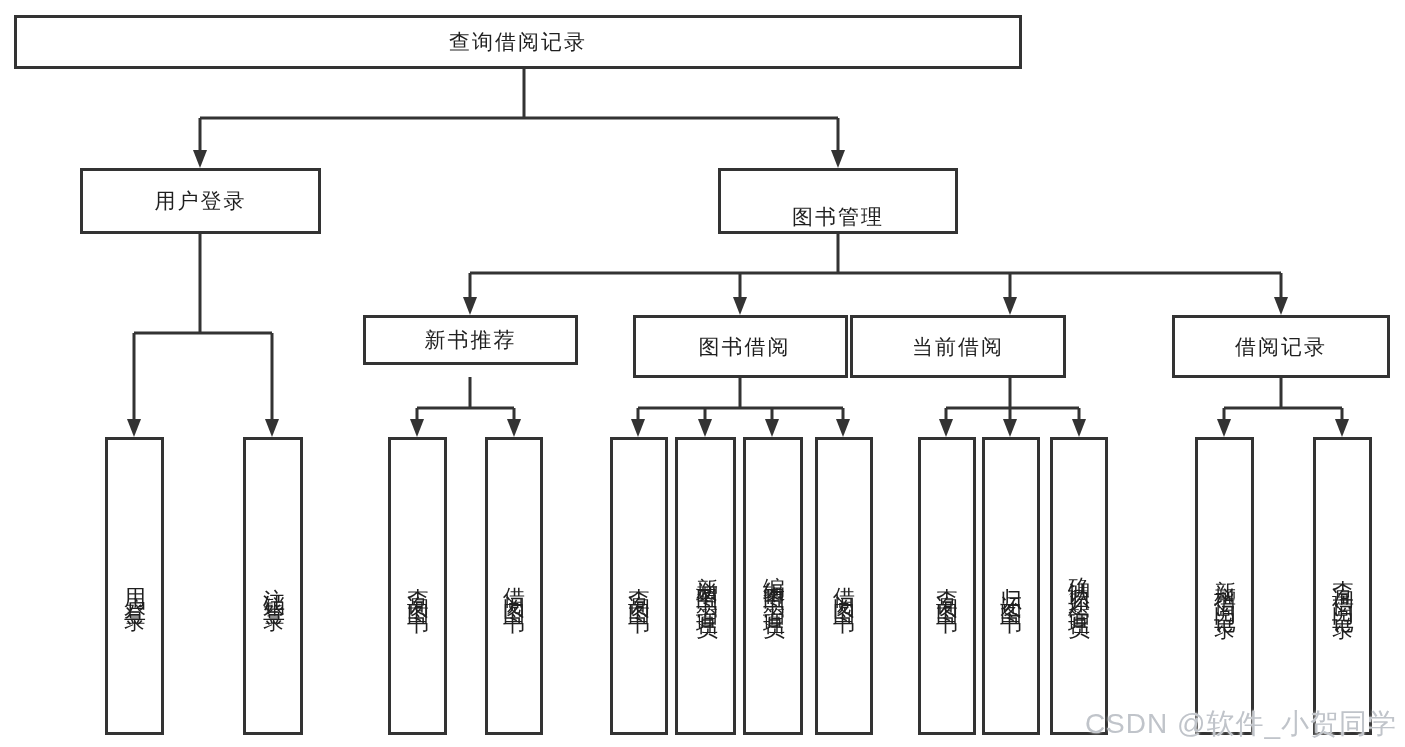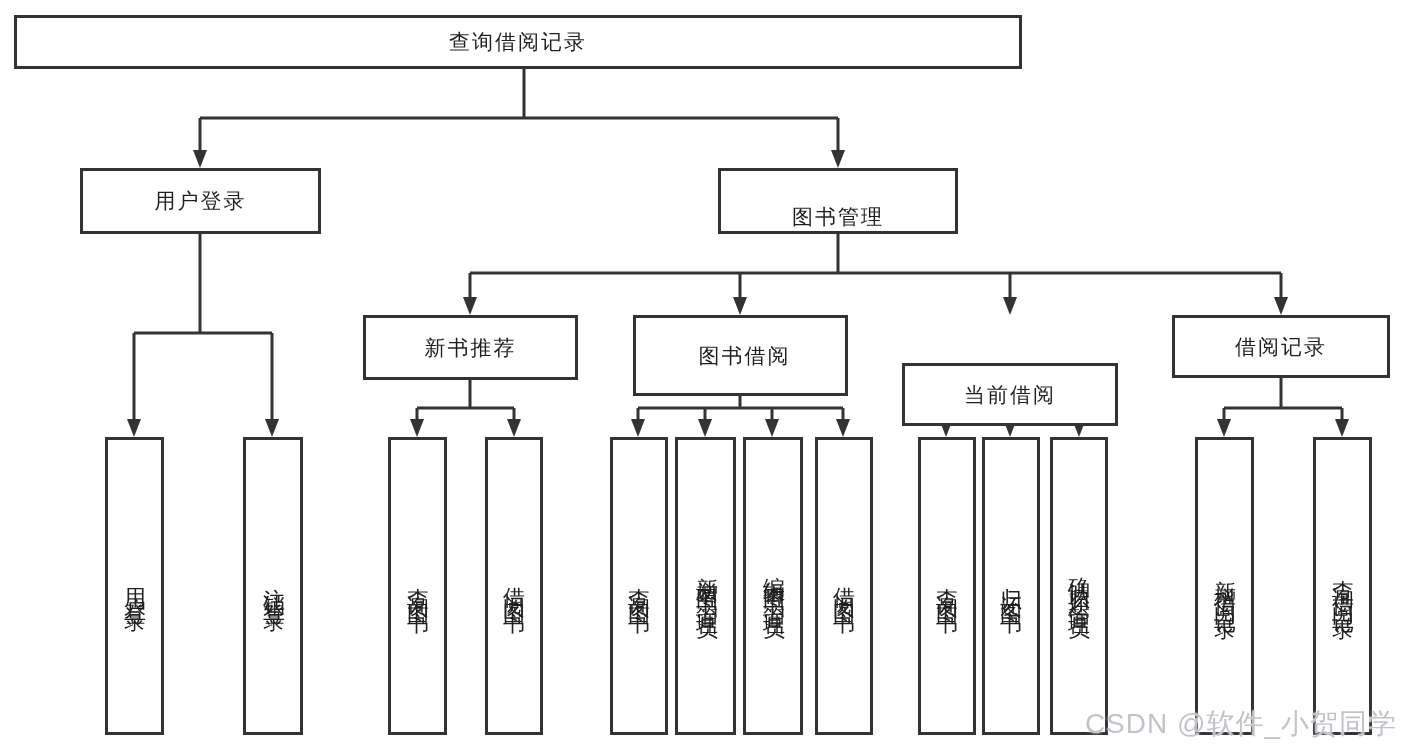--- a/index.html
+++ b/index.html
@@ -31,23 +31,23 @@
     text-align:center;
     line-height:52px;
     font-size:22px;
     letter-spacing:8px;
     top:437px;height:298px;
   }
   
   .n-root{left:14px;top:15px;width:1008px;height:54px;}
   .n-user-login{left:80px;top:168px;width:241px;height:66px;}
   .n-book-mgmt{left:718px;top:168px;width:240px;height:66px;align-items:flex-end;}
-  .n-new-book{left:363px;top:315px;width:215px;height:65px;}
-  .n-book-borrow{left:633px;top:315px;width:215px;height:81px;padding-left:8px;}
-  .n-current{left:902px;top:315px;width:216px;height:63px;margin-top:48px;}
+  .n-new-book{left:363px;top:315px;width:215px;height:50px;}
+  .n-book-borrow{left:633px;top:315px;width:215px;height:63px;padding-left:8px;}
+  .n-current{left:850px;top:315px;width:216px;height:63px;}
   .n-record{left:1172px;top:315px;width:218px;height:63px;}
   
   .l1{left:105px;width:59px;}
   .l2{left:243px;width:60px;}
   .l3{left:388px;width:59px;}
   .l4{left:485px;width:58px;}
   .l5{left:610px;width:58px;}
   .l6{left:675px;width:61px;letter-spacing:6px;}
   .l7{left:743px;width:60px;letter-spacing:6px;}
   .l8{left:815px;width:58px;}

